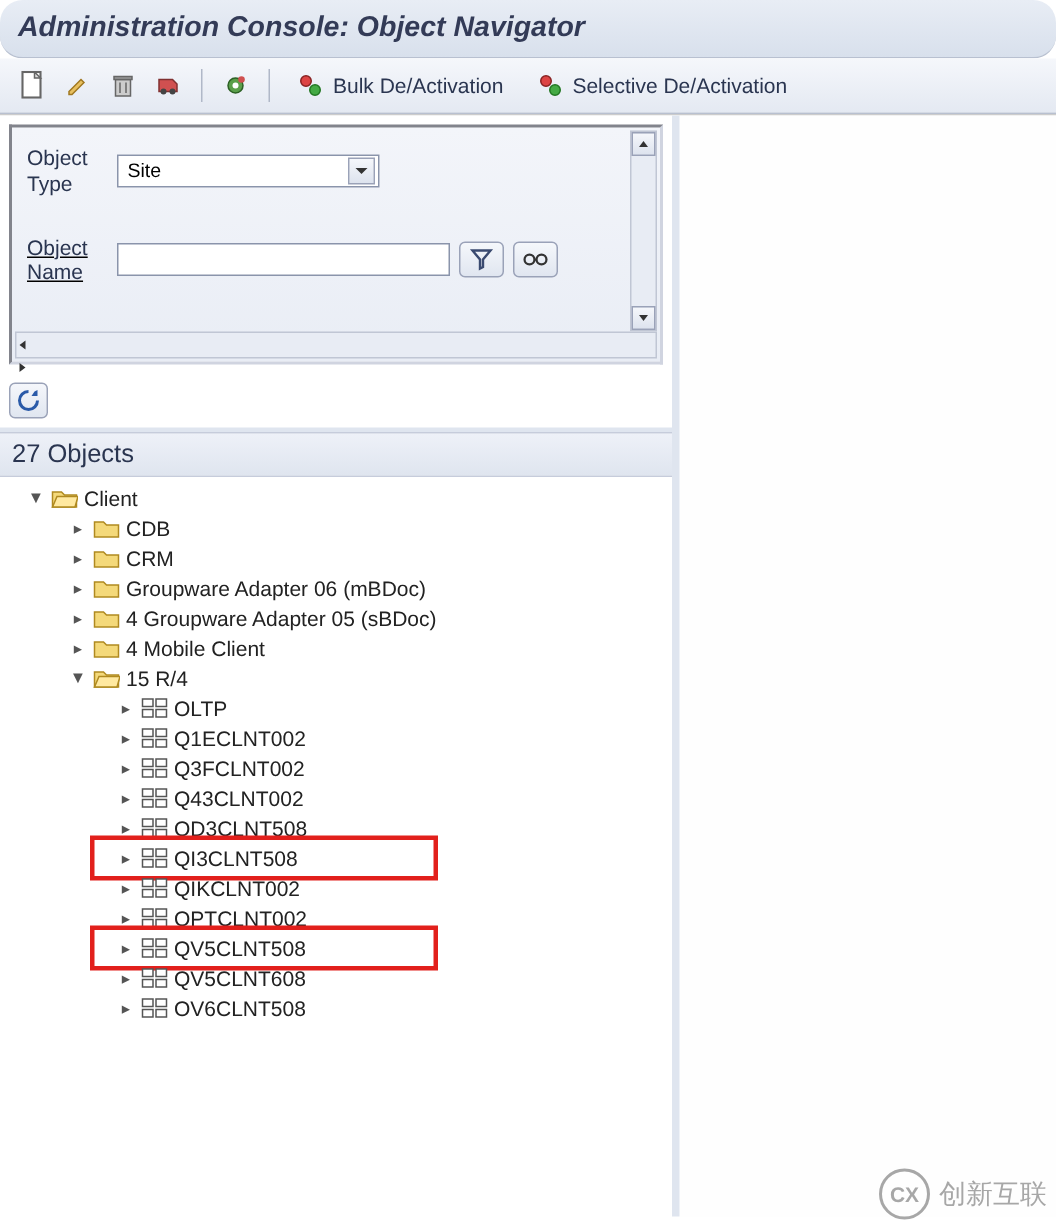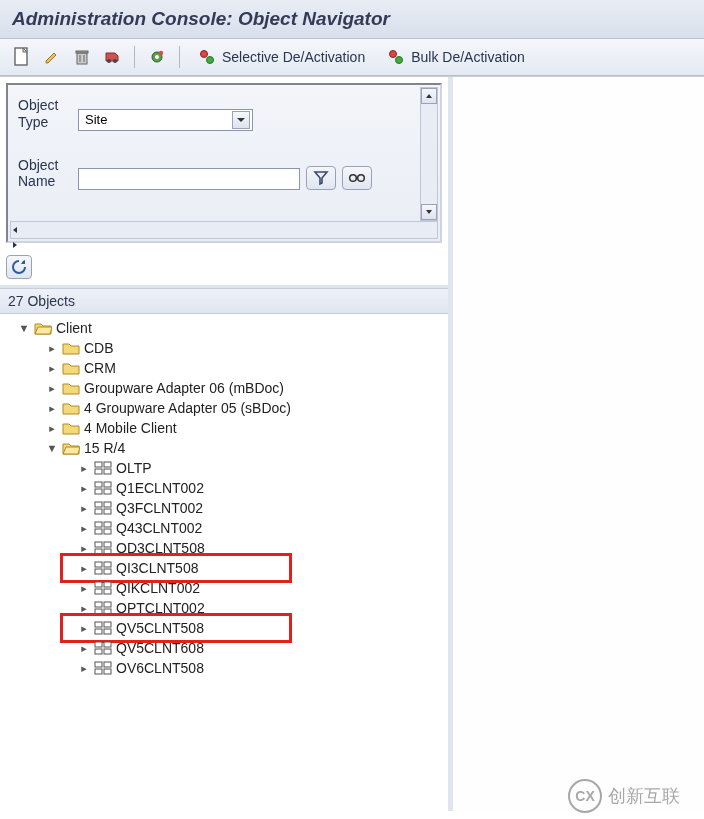--- a/index.html
+++ b/index.html
@@ -15,20 +15,21 @@
     position: relative;
   }
   .title-bar {
     background: linear-gradient(#e8edf5, #d8e0ec);
     padding: 8px 12px;
     font-size: 19px;
     font-weight: bold;
     font-style: italic;
     color: #333b57;
     border-bottom: 1px solid #b8c0d0;
+    border-radius: 15px;
   }
   .toolbar {
     background: linear-gradient(#f5f7fb, #e4e9f2);
     padding: 6px 10px;
     border-bottom: 1px solid #b8c0d0;
     display: flex;
     align-items: center;
     gap: 6px;
   }
   .toolbar .sep {
@@ -76,21 +77,21 @@
   .filter-box {
     margin:6px;
     border:2px inset #d0d4e0;
     background:linear-gradient(#f3f5fa,#e9edf5);
     padding:12px 10px 4px 10px;
     height:160px;
     position:relative;
   }
   .filter-row {
     display:flex;
-    align-items:flex-end;
+    align-items:center;
     gap:6px;
     margin-bottom:26px;
   }
   .filter-label {
     font-size:14px;
     color:#2a3550;
     width:54px;
     line-height:1.2;
   }
   .select-box {
@@ -152,21 +153,21 @@
     border:1px solid #9aa2b8;
     border-radius:4px;
     display:inline-flex; align-items:center; justify-content:center;
     cursor:pointer;
   }
   .count-bar {
     background:linear-gradient(#eef1f8,#dfe5ef);
     border-top:1px solid #c6ccdb;
     border-bottom:1px solid #c6ccdb;
     padding:4px 8px;
-    font-size:14px;
+    font-size:17px;
     color:#2a3550;
   }
   .tree {
     flex:1;
     overflow:auto;
     padding:4px 0 10px 0;
   }
   .tree-row {
     display:flex;
     align-items:center;
@@ -191,21 +192,21 @@
   .highlight-box {
     position:absolute;
     border:3px solid #e2201c;
     left:60px;
     width:232px;
     height:30px;
     pointer-events:none;
   }
   .watermark {
     position:absolute;
-    right:24px;
+    right:6px;
     bottom:6px;
     display:flex;
     align-items:center;
     gap:6px;
     font-family: "SimSun","Microsoft YaHei",sans-serif;
     font-size:18px;
     color:#999;
     opacity:0.85;
   }
   .watermark .logo {
@@ -253,47 +254,47 @@
         <circle cx="9" cy="9" r="2" fill="#fff"></circle>
         <circle cx="13" cy="5" r="2.2" fill="#d05050"></circle>
       </svg>
   </span>
   <span class="sep"></span>
   <span class="toolbar-text-btn">
     <svg class="icon-small" viewBox="0 0 18 18">
         <circle cx="6" cy="6" r="3.5" fill="#d44" stroke="#822"></circle>
         <circle cx="12" cy="12" r="3.5" fill="#4a4" stroke="#272"></circle>
       </svg>
-    <span>Selective De/Activation</span>
+    <span>Bulk De/Activation</span>
   </span>
   <span class="toolbar-text-btn">
     <svg class="icon-small" viewBox="0 0 18 18">
         <circle cx="6" cy="6" r="3.5" fill="#d44" stroke="#822"></circle>
         <circle cx="12" cy="12" r="3.5" fill="#4a4" stroke="#272"></circle>
       </svg>
-    <span>Bulk De/Activation</span>
+    <span>Selective De/Activation</span>
   </span>
 </div>
 
 <div class="content-split">
   <div class="left-pane">
 
     <div class="filter-box">
       <div class="filter-row">
         <div class="filter-label">Object Type</div>
         <div class="select-box">
           <span>Site</span>
           <span class="select-arrow">
             <svg width="10" height="10" viewBox="0 0 10 10">
                 <path d="M1 3 L5 7 L9 3 Z" fill="#333"></path>
               </svg>
           </span>
         </div>
       </div>
-      <div class="filter-row" style="margin-bottom:7px;">
+      <div class="filter-row" style="margin-bottom:7px;text-decoration:underline;">
         <div class="filter-label">Object Name</div>
         <div class="text-input"></div>
         <span class="icon-btn">
           <svg width="16" height="16" viewBox="0 0 16 16">
               <path d="M2 2 h12 L9 8 v5 l-2 1 v-6 Z" fill="none" stroke="#3a4a70" stroke-width="1.6"></path>
             </svg>
         </span>
         <span class="icon-btn">
           <svg width="18" height="12" viewBox="0 0 18 12">
               <circle cx="5" cy="6" r="3.3" fill="none" stroke="#333" stroke-width="1.5"></circle>

